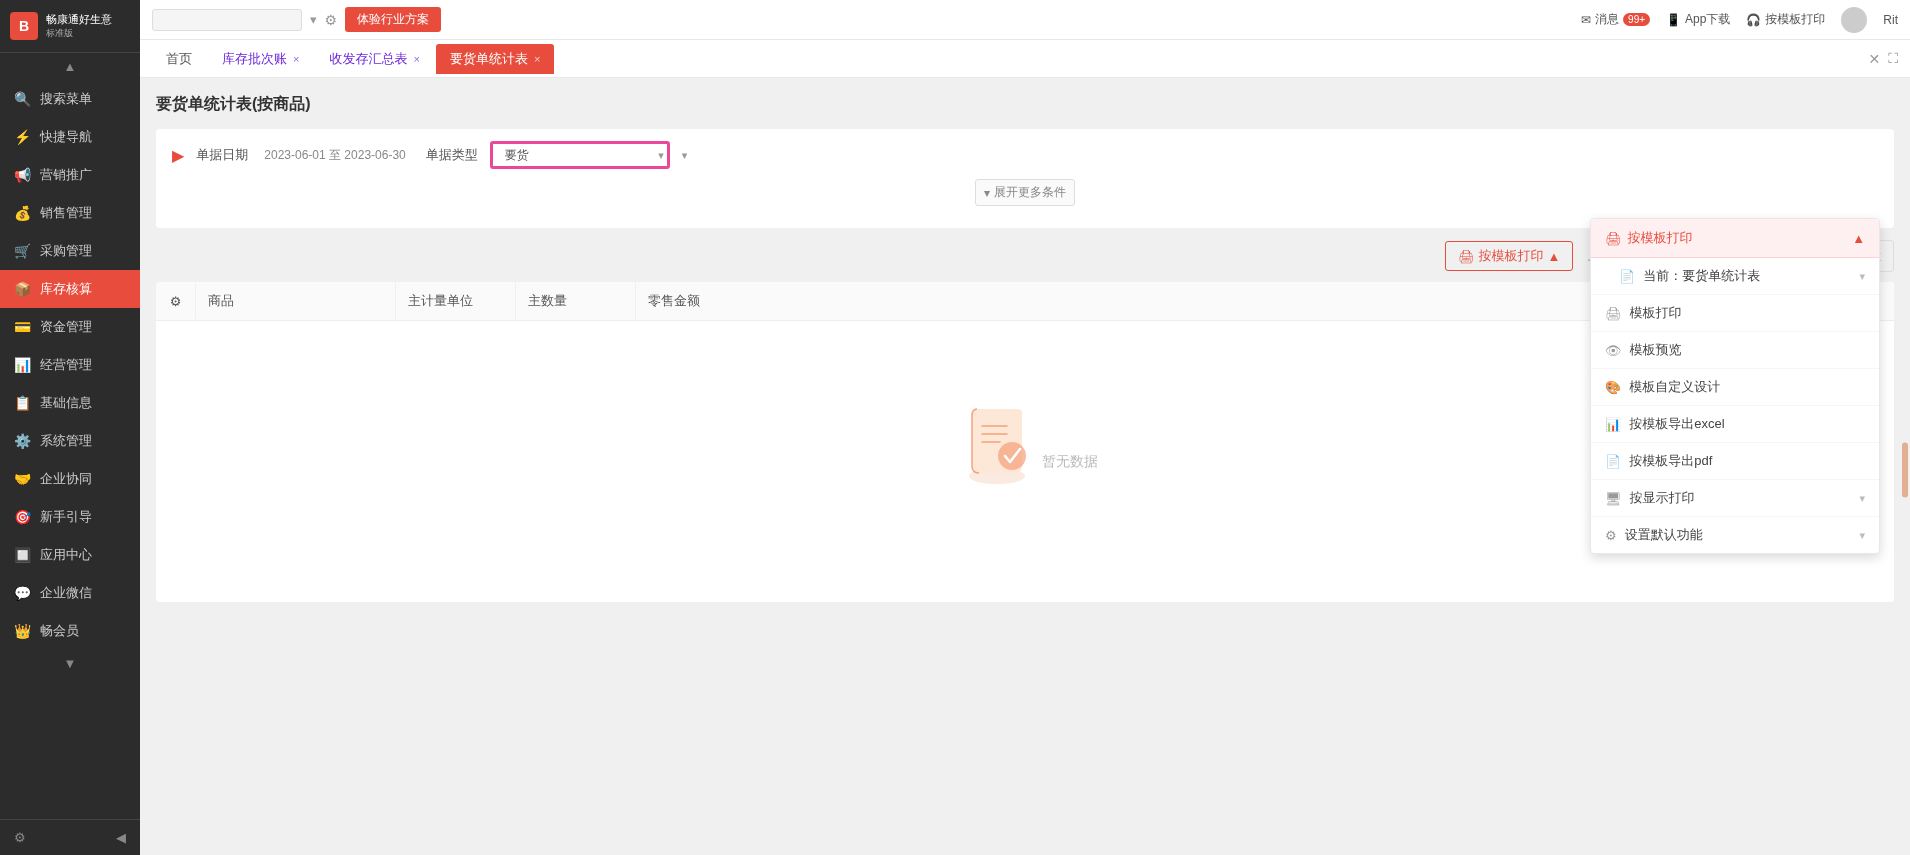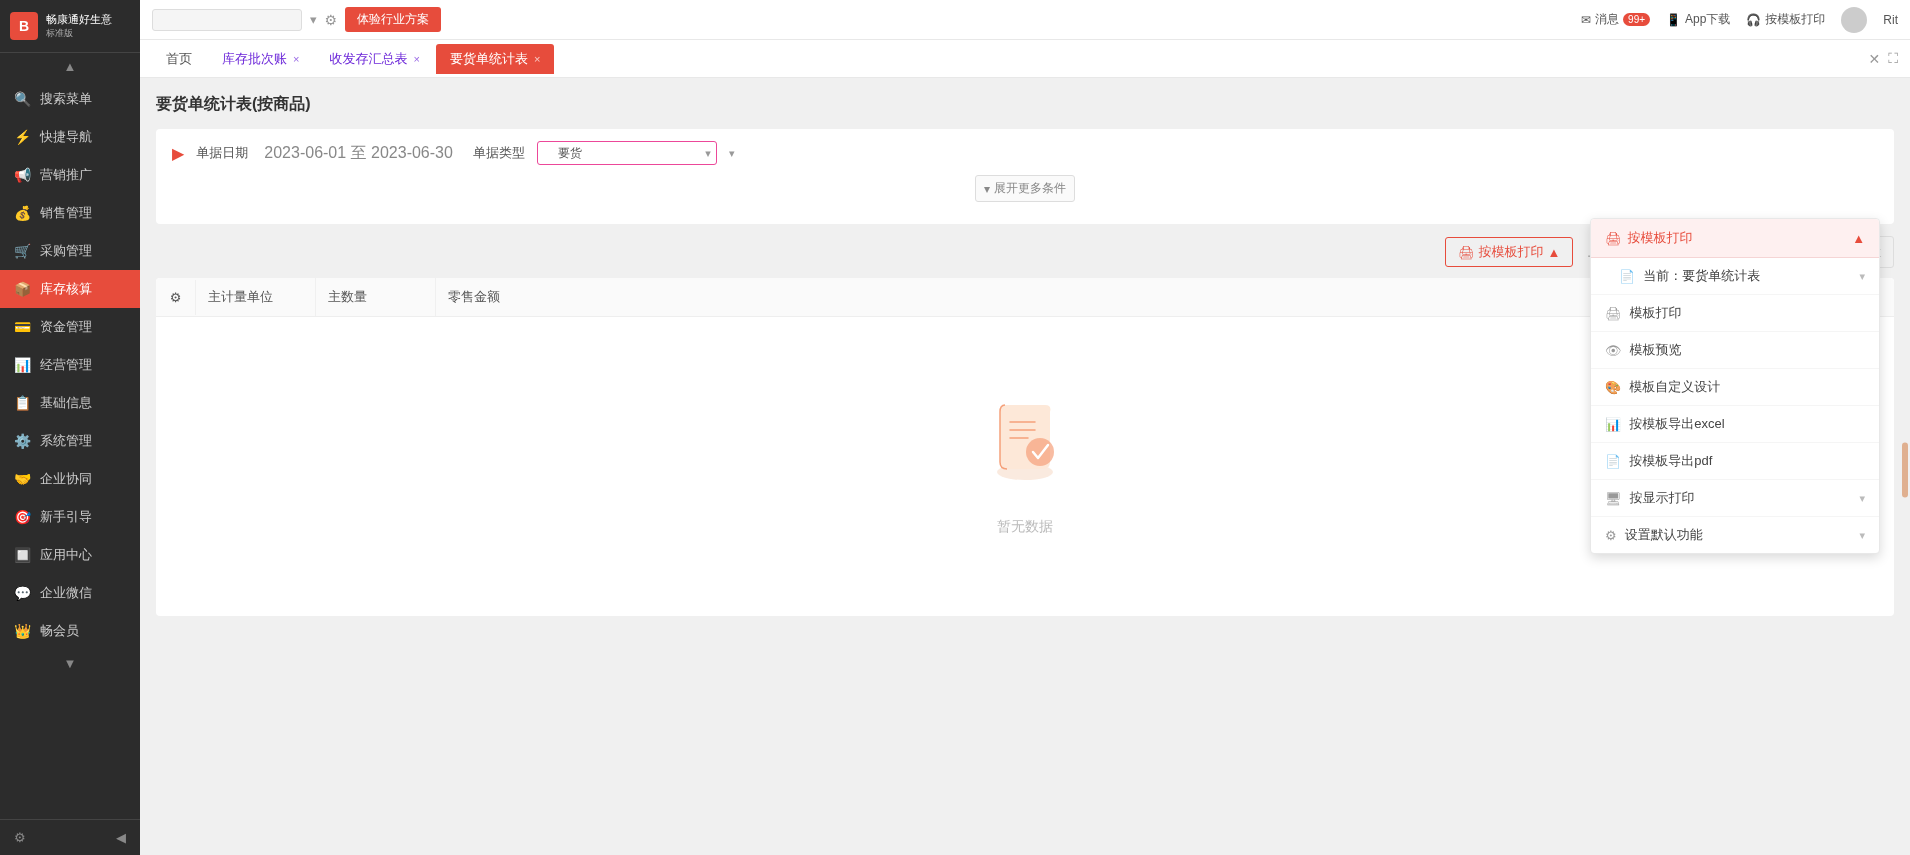--- a/index.html
+++ b/index.html
@@ -48,37 +48,37 @@
     .content { flex: 1; overflow: auto; padding: 16px; position: relative; }
     .page-title { font-size: 16px; font-weight: bold; color: #333; margin-bottom: 14px; }
 
     
     .filter-bar { background: #fff; border-radius: 4px; padding: 12px 16px; margin-bottom: 12px; }
     .filter-row { display: flex; align-items: center; gap: 12px; margin-bottom: 10px; flex-wrap: wrap; }
     .filter-label { font-size: 13px; color: #555; white-space: nowrap; }
     .filter-date-btns { display: flex; align-items: center; gap: 4px; }
     .date-btn { padding: 3px 8px; border: 1px solid #ddd; border-radius: 3px; font-size: 12px; cursor: pointer; background: #fff; color: #555; }
     .date-btn.active { background: #e74c3c; color: white; border-color: #e74c3c; }
-    .date-range { font-size: 16px; color: #888; margin-left: 4px; }
-    .filter-select { border: 1px solid #ec4899; border-radius: 3px; padding: 4px 24px 4px 20px; font-size: 12px; color: #555; cursor: pointer; background: #fff; appearance: none; min-width: 180px; position: relative; }
+    .date-range { font-size: 12px; color: #888; margin-left: 4px; }
+    .filter-select { border: 3px solid #ec4899; border-radius: 3px; padding: 4px 24px 4px 12px; font-size: 12px; color: #555; cursor: pointer; background: #fff; appearance: none; min-width: 180px; position: relative; }
     .filter-select-wrap { position: relative; display: inline-flex; align-items: center; }
     .filter-select-wrap::after { content: '▾'; position: absolute; right: 6px; color: #999; pointer-events: none; font-size: 11px; }
     .expand-btn { display: flex; align-items: center; gap: 4px; color: #888; font-size: 12px; cursor: pointer; padding: 4px 8px; border: 1px solid #ddd; border-radius: 3px; background: #fafafa; }
 
     
     .table-wrap { background: #fff; border-radius: 4px; overflow: hidden; }
     .table-header { display: flex; align-items: center; background: #fafafa; border-bottom: 1px solid #eee; }
     .table-col { padding: 10px 12px; font-size: 13px; color: #555; font-weight: 500; border-right: 1px solid #f0f0f0; }
     .table-col:last-child { border-right: none; }
     .col-settings { width: 40px; text-align: center; }
     .col-product { width: 200px; }
     .col-unit { width: 120px; }
     .col-qty { width: 120px; }
     .col-amount { width: 120px; }
-    .empty-state { display: flex; flex-direction: column; align-items: center; justify-content: flex-start; padding: 80px 0; }
+    .empty-state { display: flex; flex-direction: row; align-items: center; justify-content: center; padding: 80px 0; }
     .empty-icon { font-size: 80px; margin-bottom: 12px; }
     .empty-text { color: #bbb; font-size: 14px; }
 
     
     .action-bar { display: flex; align-items: center; justify-content: flex-end; gap: 10px; margin-bottom: 10px; }
     .action-btn { display: flex; align-items: center; gap: 4px; padding: 5px 12px; border: none; border-radius: 3px; font-size: 13px; cursor: pointer; }
     .btn-print { background: none; color: #e74c3c; border: 1px solid #e74c3c; }
     .btn-export { background: none; color: #555; border: 1px solid #ddd; }
     .btn-refresh { background: none; color: #555; border: 1px solid #ddd; }
     .btn-query { background: #e74c3c; color: white; border: none; padding: 6px 20px; border-radius: 3px; font-size: 13px; cursor: pointer; }
@@ -274,20 +274,21 @@
       </button>
       <button class="btn-query">查询</button>
       <button class="btn-settings">设置</button>
     </div>
 
     <div class="table-wrap">
       <div class="table-header">
         <div class="table-col col-settings">
           <span>⚙</span>
         </div>
+        <div class="table-col col-product">商品</div>
         <div class="table-col col-unit">主计量单位</div>
         <div class="table-col col-qty">主数量</div>
         <div class="table-col col-amount">零售金额</div>
       </div>
 
       <div class="empty-state">
         <div class="empty-icon">
           
           <svg width="90" height="90" viewBox="0 0 90 90" fill="none" xmlns="http://www.w3.org/2000/svg">
             <ellipse cx="45" cy="75" rx="28" ry="8" fill="#f5d5c0" opacity="0.5"></ellipse>

